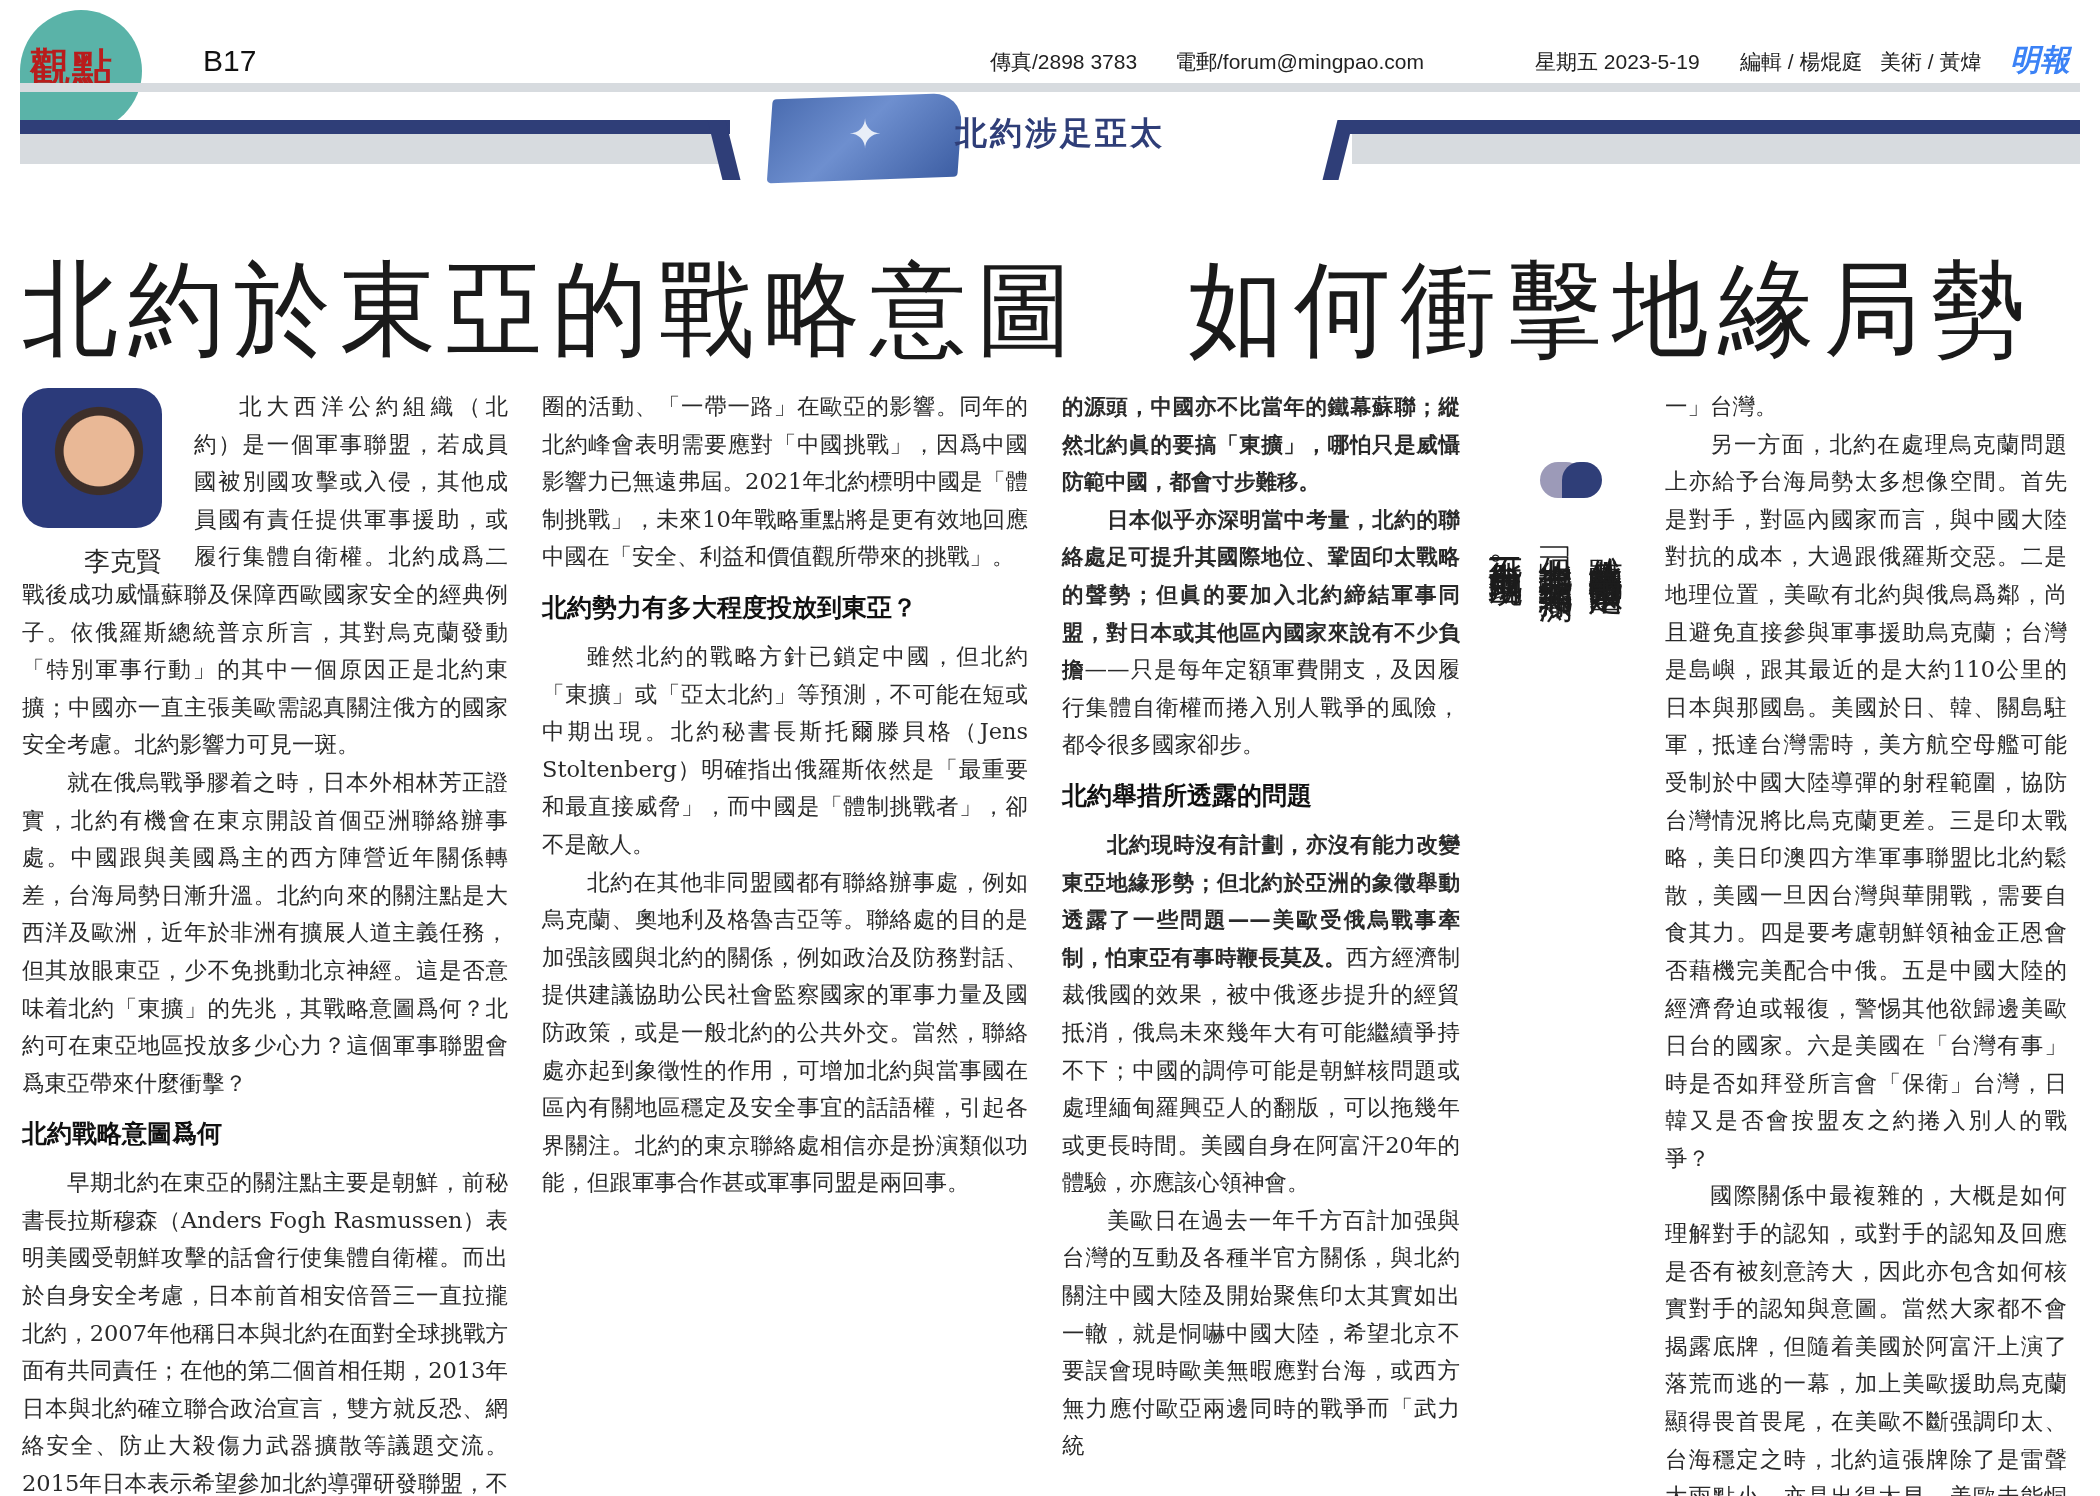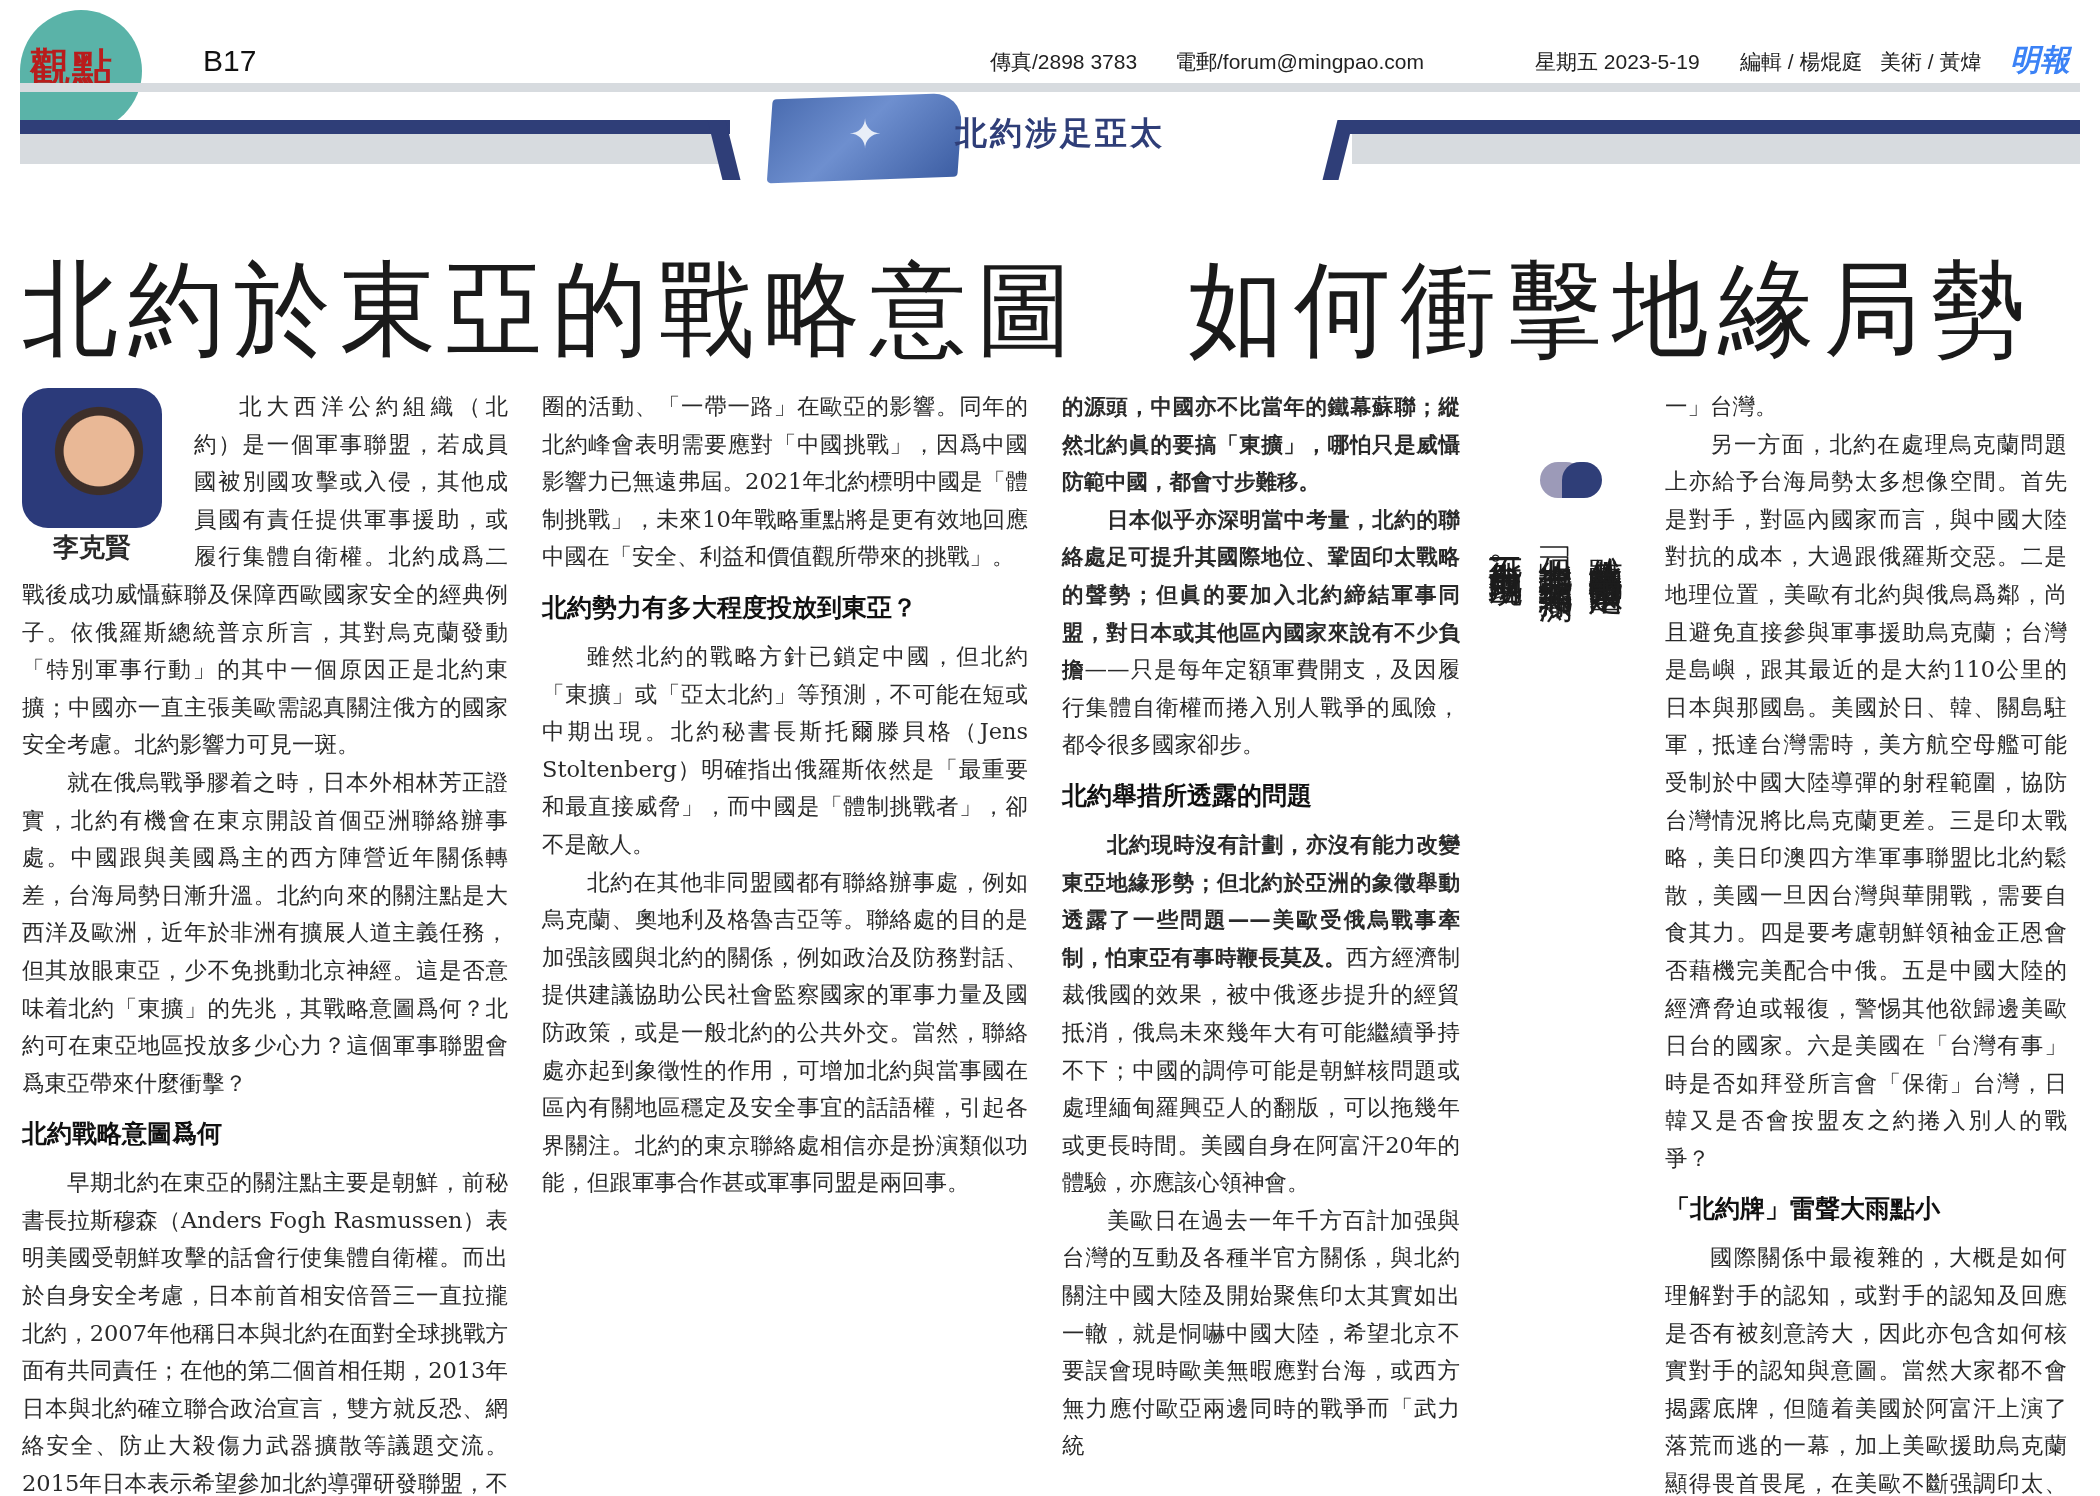--- a/index.html
+++ b/index.html
@@ -30,21 +30,21 @@
   .col p { margin:0; text-indent:2em; }
   .col p.noind { text-indent:0; }
   .col h3 { margin:14px 0 12px 0; font-size:25px; font-weight:bold; color:#111; line-height:36px; }
   .b { font-family:"DejaVu Sans",sans-serif; font-weight:bold; font-size:21.5px; }
   .c1 { left:22px; width:486px; }
   .c2 { left:542px; width:486px; }
   .c3 { left:1062px; width:398px; }
   .c4 { left:1665px; width:402px; }
   .photo { float:left; width:148px; height:160px; margin:0 24px 0 0; position:relative; }
   .photo-img { width:140px; height:140px; border-radius:26px; background:radial-gradient(circle at 55% 45%, #e9b896 0 32%, #3d2f2a 33% 40%, #2b3a7a 41%); }
-  .author { text-align:center; font-weight:bold; font-size:26px; line-height:34px; margin-top:2px; width:140px; }
+  .author { text-align:right; font-weight:normal; font-size:26px; line-height:34px; margin-top:16px; width:140px; }
   
   .pq-icon { left:1540px; top:462px; width:70px; height:36px; }
   .pq-icon .a { position:absolute; left:0; top:0; width:44px; height:36px; background:#9c9ab8; border-radius:22px 22px 0 22px; }
   .pq-icon .bb { position:absolute; left:22px; top:0; width:40px; height:36px; background:#2f3e78; border-radius:20px 20px 20px 0; }
   .pq { top:530px; font-size:34px; line-height:44.5px; width:40px; text-align:center; color:#1c1c1c; writing-mode:vertical-rl; letter-spacing:2px; }
 </style>
 </head>
 <body>
 
 <div class="abs badge"></div>
@@ -102,16 +102,15 @@
     <div class="a"></div>
     <div class="bb"></div>
   </div>
 <div class="abs pq" style="left:1588px;">雖然北約的戰略方針已鎖定中國，</div>
 <div class="abs pq" style="left:1538px;">但北約「東擴」或「亞太北約」等預測，</div>
 <div class="abs pq" style="left:1488px;">不可能在短或中期出現。</div>
 
 <div class="col c4">
   <p class="noind">一」台灣。</p>
   <p>另一方面，北約在處理烏克蘭問題上亦給予台海局勢太多想像空間。首先是對手，對區內國家而言，與中國大陸對抗的成本，大過跟俄羅斯交惡。二是地理位置，美歐有北約與俄烏爲鄰，尚且避免直接參與軍事援助烏克蘭；台灣是島嶼，跟其最近的是大約110公里的日本與那國島。美國於日、韓、關島駐軍，抵達台灣需時，美方航空母艦可能受制於中國大陸導彈的射程範圍，協防台灣情況將比烏克蘭更差。三是印太戰略，美日印澳四方準軍事聯盟比北約鬆散，美國一旦因台灣與華開戰，需要自食其力。四是要考慮朝鮮領袖金正恩會否藉機完美配合中俄。五是中國大陸的經濟脅迫或報復，警惕其他欲歸邊美歐日台的國家。六是美國在「台灣有事」時是否如拜登所言會「保衛」台灣，日韓又是否會按盟友之約捲入別人的戰爭？</p>
-  <h3>「北約牌」雷聲大雨點小</h3>
   <p>國際關係中最複雜的，大概是如何理解對手的認知，或對手的認知及回應是否有被刻意誇大，因此亦包含如何核實對手的認知與意圖。當然大家都不會揭露底牌，但隨着美國於阿富汗上演了落荒而逃的一幕，加上美歐援助烏克蘭顯得畏首畏尾，在美歐不斷强調印太、台海穩定之時，北約這張牌除了是雷聲大雨點小，亦是出得太早。美歐未能恫嚇對手之餘，反而成了紙老虎。</p>
 
 </div>
 
 </body></html>

